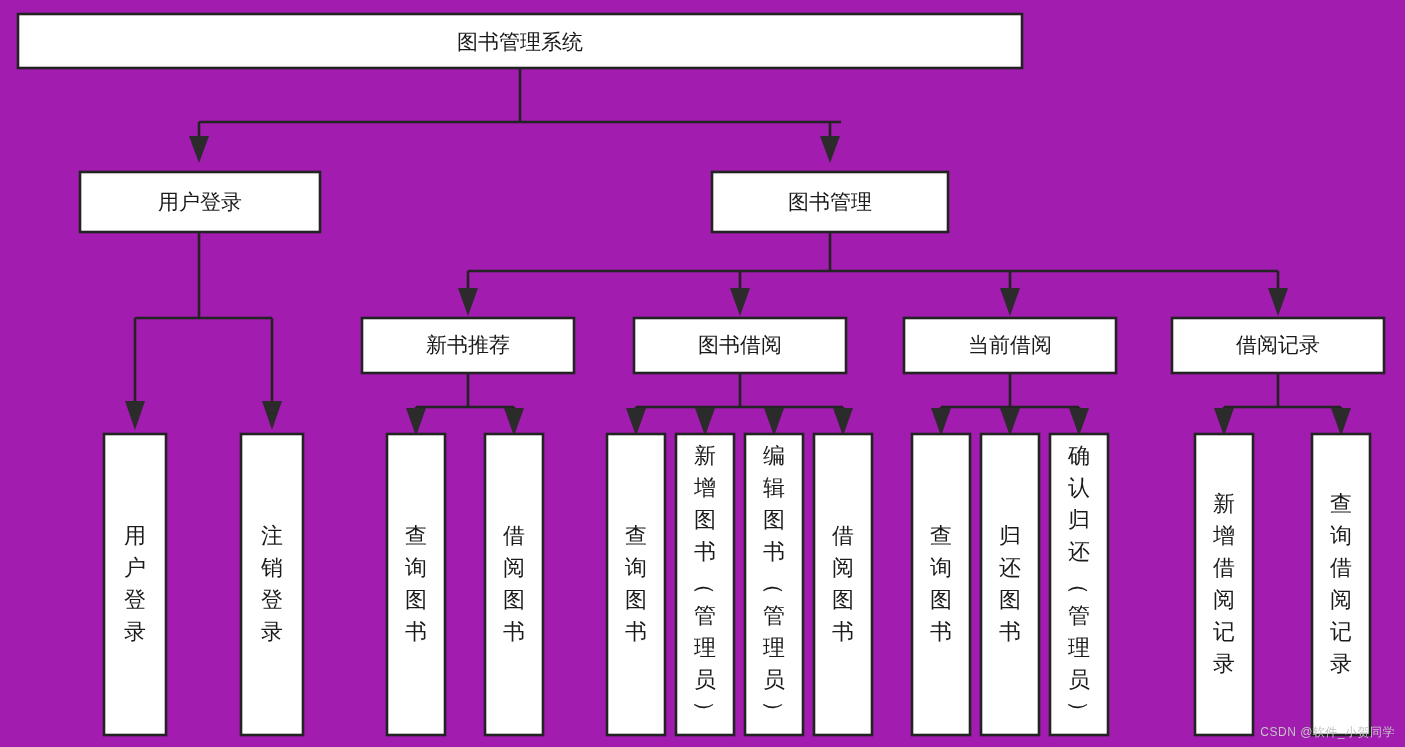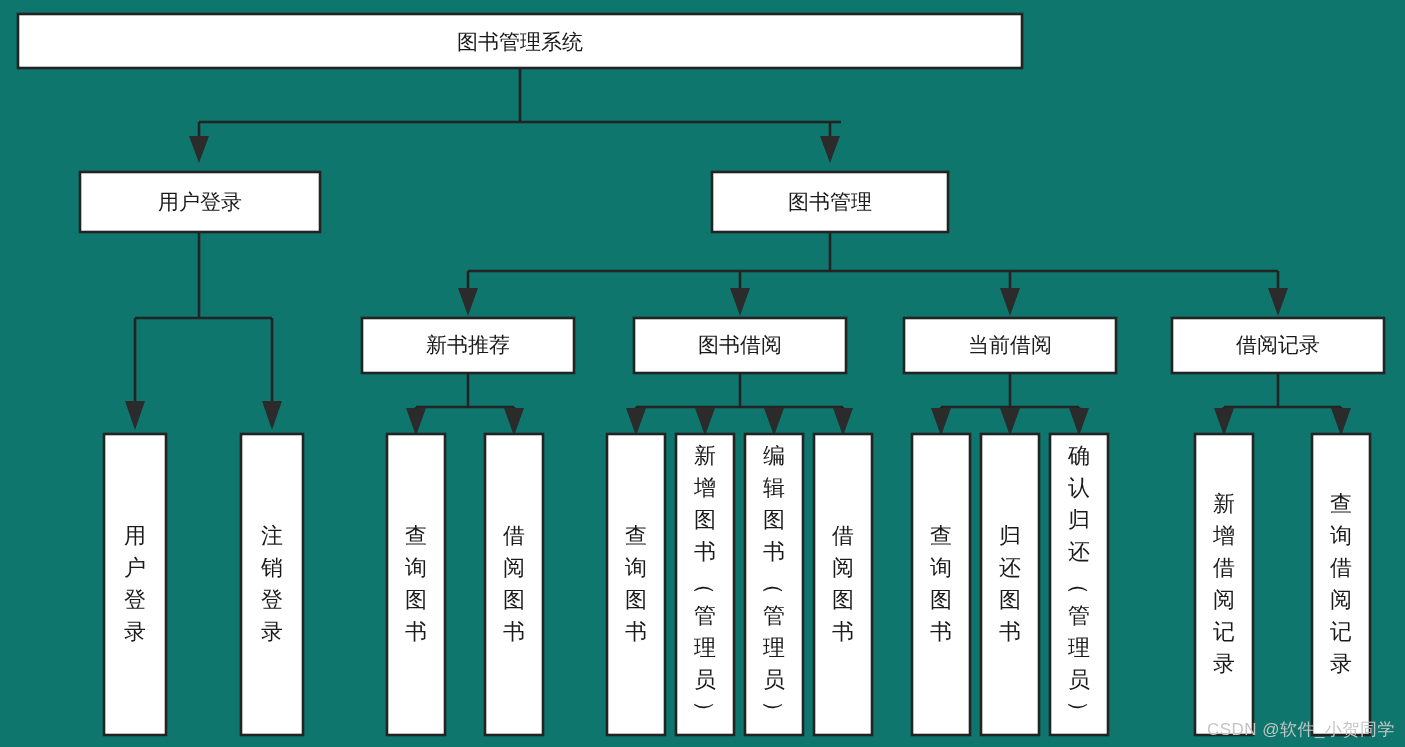--- a/index.html
+++ b/index.html
@@ -8,21 +8,21 @@
     padding: 0;
     background: #ffffff;
   }
   body {
     font-family: "Liberation Sans", "DejaVu Sans", sans-serif;
   }
   #diagram-root {
     position: relative;
     width: 1405px;
     height: 747px;
-    background: #0f766e;
+    background: #a21caf;
     overflow: hidden;
   }
   svg.diagram {
     position: absolute;
     left: 0;
     top: 0;
     width: 1405px;
     height: 747px;
     display: block;
   }
@@ -52,21 +52,21 @@
     font-family: "Liberation Sans", "DejaVu Sans", sans-serif;
     font-size: 22px;
     fill: #1a1a1a;
     text-anchor: middle;
   }
   .watermark {
     position: absolute;
     right: 10px;
     bottom: 6px;
     font-family: "Liberation Sans", "DejaVu Sans", sans-serif;
-    font-size: 17px;
+    font-size: 12px;
     color: #c4c4c4;
     letter-spacing: 0.5px;
     white-space: nowrap;
     user-select: none;
   }
 </style>
 </head>
 <body>
 
 <div id="diagram-root">

